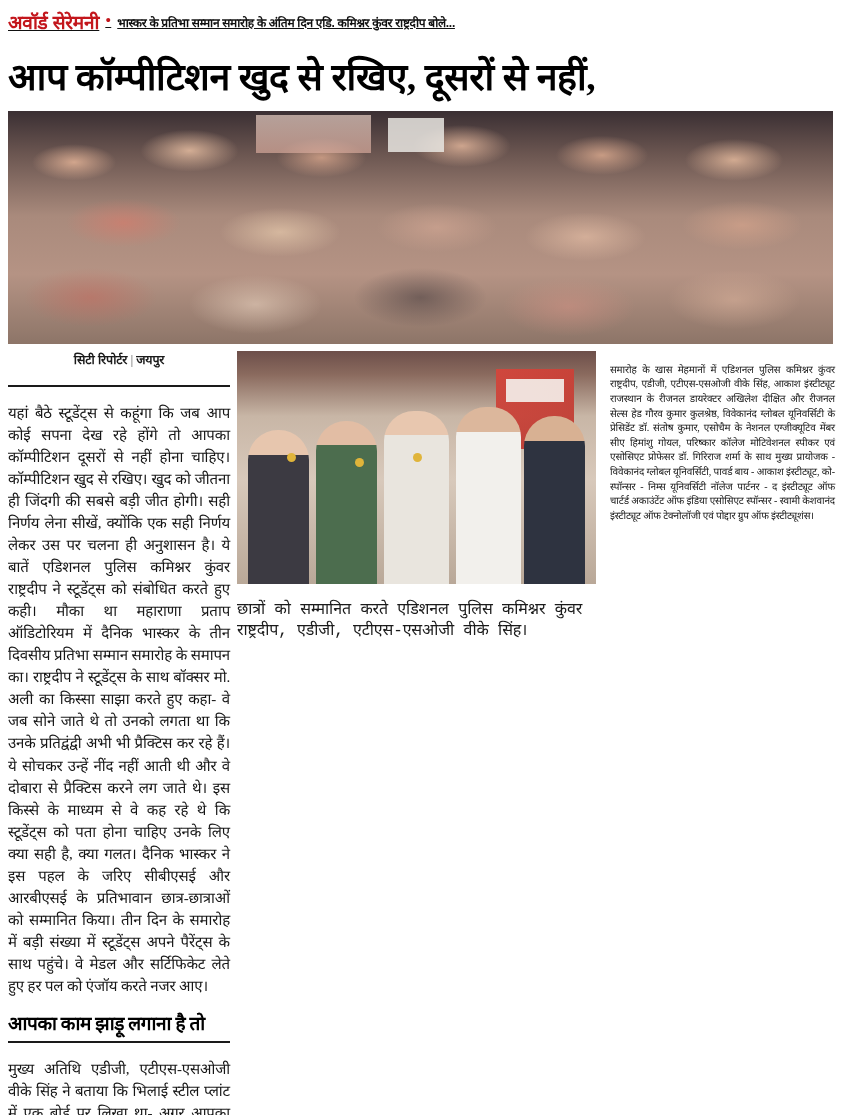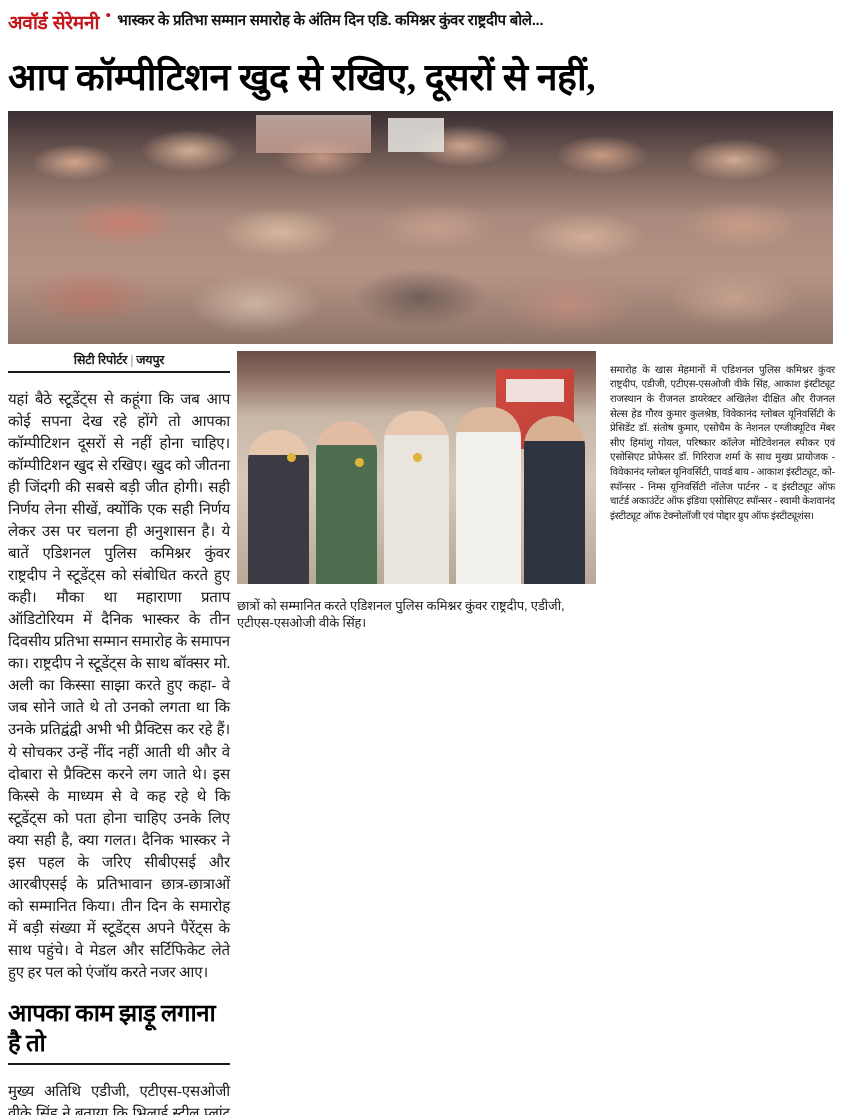--- a/index.html
+++ b/index.html
@@ -17,44 +17,45 @@
     height: 1115px;
     background: #ffffff;
     overflow: hidden;
     box-sizing: border-box;
     padding: 0 6px;
   }
 
   
   .kicker-row {
     display: flex;
-    align-items: flex-start;
+    align-items: center;
     gap: 6px;
     padding: 9px 2px 0 2px;
     white-space: nowrap;
     overflow: hidden;
+    text-decoration: underline;
   }
   .kicker-label {
     color: #c3161c;
     font-family: "Liberation Sans", sans-serif;
     font-weight: bold;
     font-size: 19px;
     letter-spacing: -0.2px;
   }
   .kicker-bullet {
     color: #c3161c;
     font-size: 17px;
     line-height: 1;
     position: relative;
     top: -2px;
   }
   .kicker-text {
     font-family: "Liberation Sans", sans-serif;
     font-weight: bold;
-    font-size: 15px;
+    font-size: 12px;
     color: #111;
     letter-spacing: -0.3px;
   }
 
   
   .headline {
     margin: 20px 2px 0 2px;
     font-family: "Liberation Serif", serif;
     font-weight: bold;
     font-size: 37.5px;
@@ -131,21 +132,21 @@
     align-self: stretch;
   }
 
   
   .byline {
     text-align: center;
     font-family: "Liberation Sans", sans-serif;
     font-weight: bold;
     font-size: 12.5px;
     color: #1a1a1a;
-    padding-bottom: 3px;
+    padding-bottom: 17px;
     letter-spacing: -0.2px;
   }
   .byline .sep { color: #999; font-weight: normal; padding: 0 3px; }
   .byline .place { font-weight: bold; }
   .rule-h {
     height: 2px;
     background: #1a1a1a;
     margin-bottom: 5px;
   }
 
@@ -157,21 +158,21 @@
     color: #161616;
     letter-spacing: -0.15px;
     hyphens: none;
   }
   .body-text.right-col { font-size: 10px; line-height: 1.46; margin-top: 12px; }
 
   
   .sub-headline {
     font-family: "Liberation Serif", serif;
     font-weight: bold;
-    font-size: 24px;
+    font-size: 19px;
     line-height: 1.25;
     margin: 7px 0 5px 0;
     letter-spacing: -0.4px;
     color: #000;
   }
 
   
   .mid-photo {
     position: relative;
     width: 100%;
@@ -207,22 +208,22 @@
   .mid-photo .p3 { left: 41%; width: 18%; height: 74%; background: linear-gradient(180deg,#e8c7af 0 14%, #e9e5de 14% 100%); }
   .mid-photo .p4 { left: 61%; width: 18%; height: 76%; background: linear-gradient(180deg,#dcb79c 0 14%, #f2f0ec 14% 100%); }
   .mid-photo .p5 { left: 80%; width: 17%; height: 72%; background: linear-gradient(180deg,#d8b193 0 15%, #2e3340 15% 100%); }
   .mid-photo .medal {
     position: absolute;
     width: 9px; height: 9px; border-radius: 50%;
     background: #e0b43a;
   }
 
   .caption {
-    font-family: Liberation Sans, sans-serif;
-    font-size: 13px;
+    font-family: Liberation Mono, monospace;
+    font-size: 16px;
     line-height: 1.34;
     color: #1a1a1a;
     letter-spacing: -0.15px;
   }
 </style>
 </head>
 <body>
 
 <div id="page">
 

